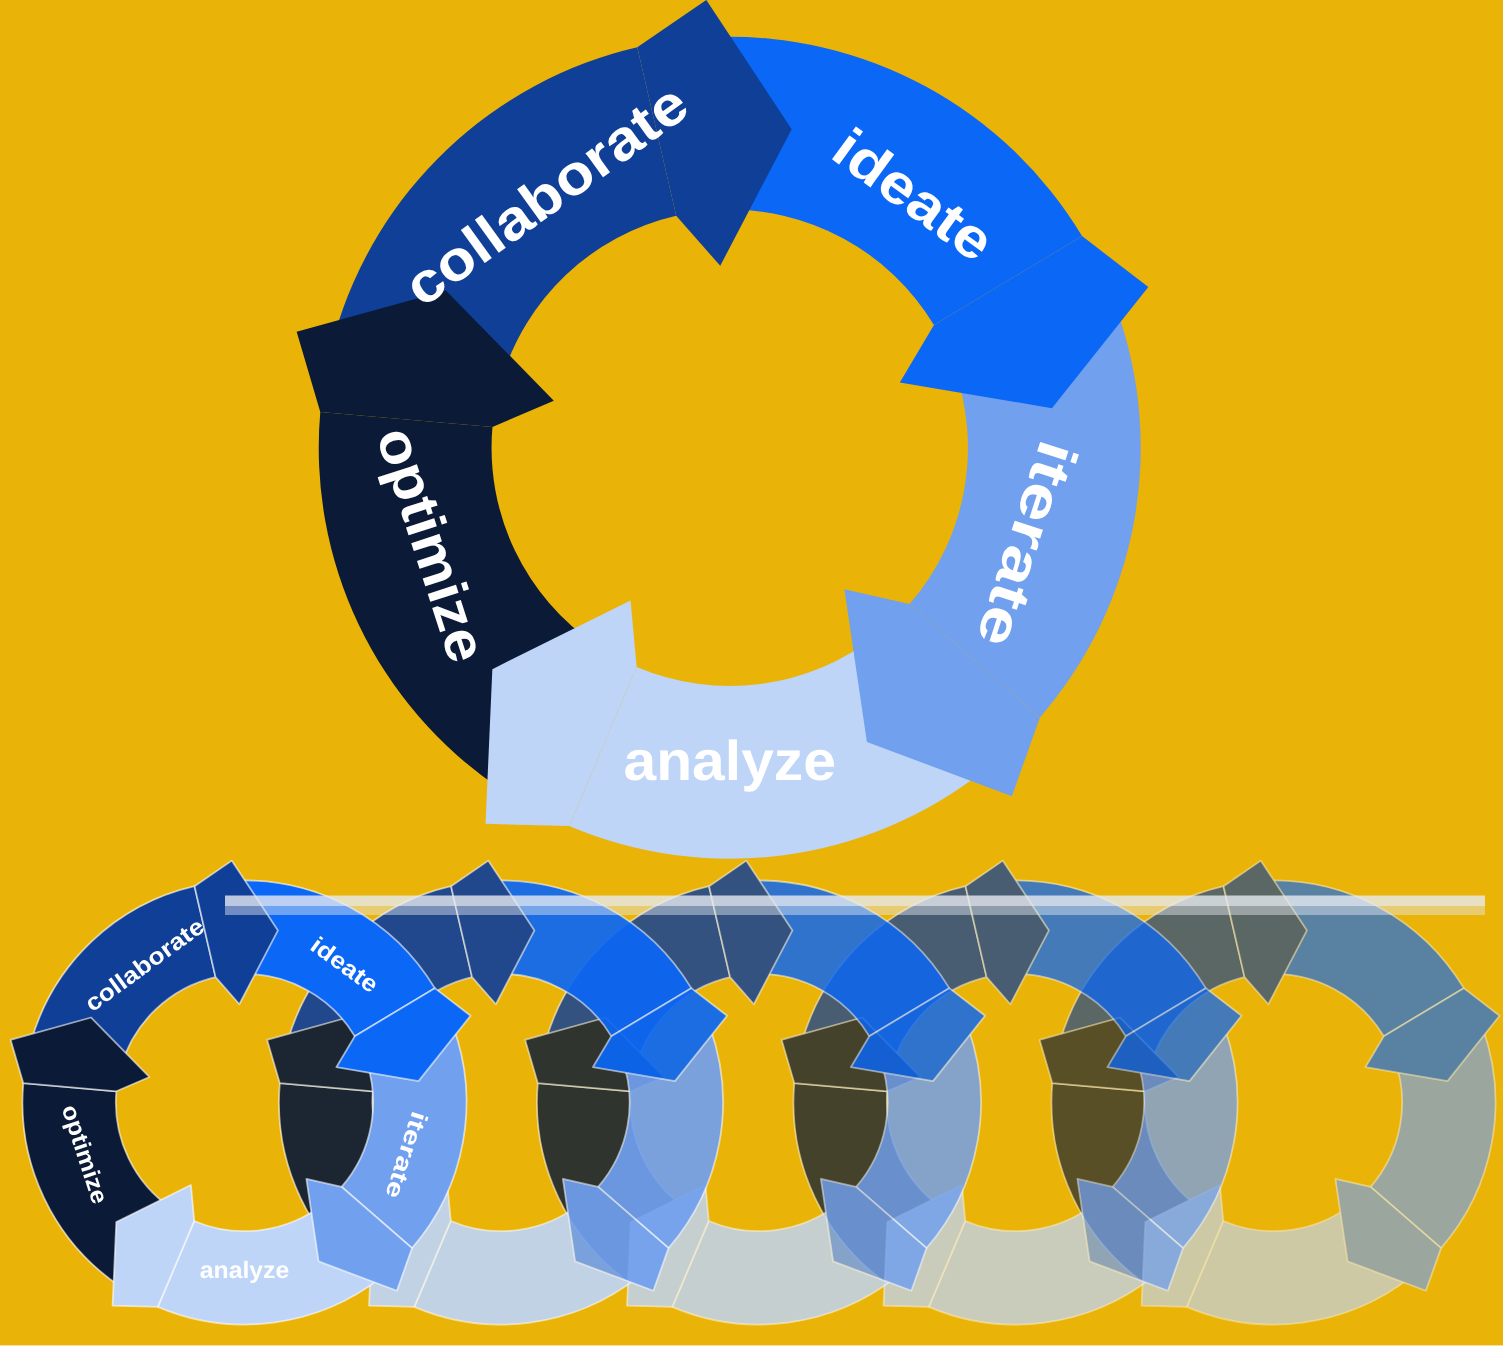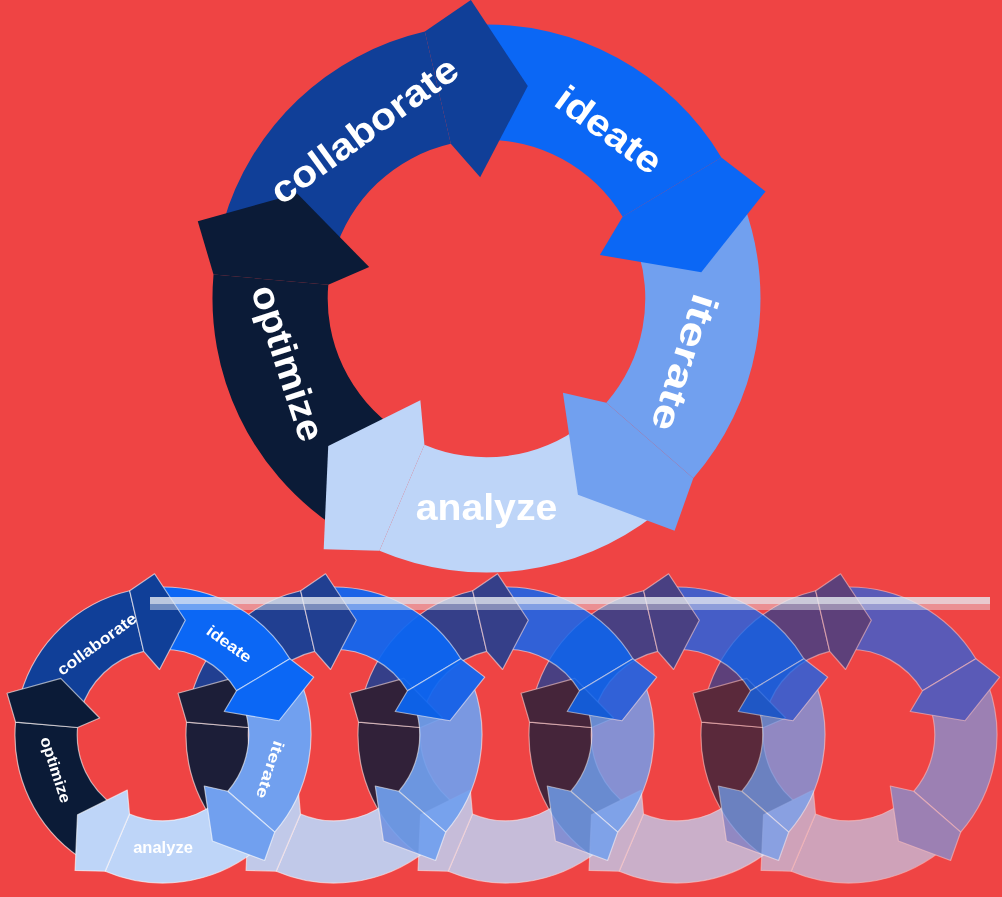--- a/index.html
+++ b/index.html
@@ -1,20 +1,20 @@
 <!DOCTYPE html>
 <html><head>
 <meta charset="utf-8">
 <style>
   html, body { margin: 0; padding: 0; background: #ffffff; }
   .canvas {
     position: relative;
     width: 1002px;
     height: 897px;
-    background: #ef4444;
+    background: #eab308;
     overflow: hidden;
     font-family: "Liberation Sans", sans-serif;
   }
   .cycle { position: absolute; }
   .cycle text {
     font-family: "Liberation Sans", sans-serif;
     font-weight: 700;
     fill: #ffffff;
   }
   .band { position: absolute; pointer-events: none; }

